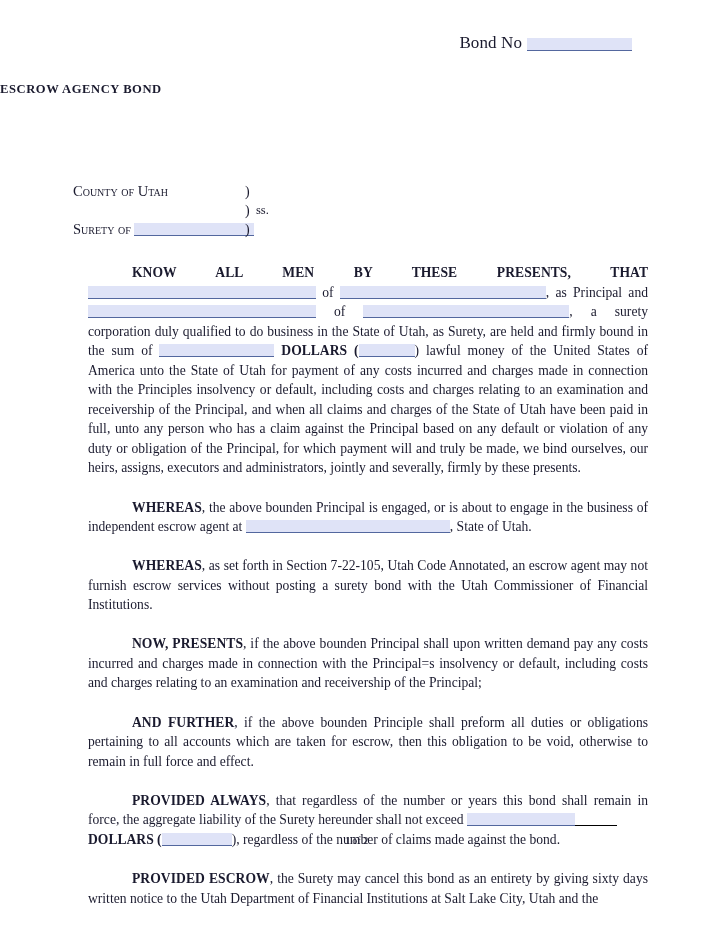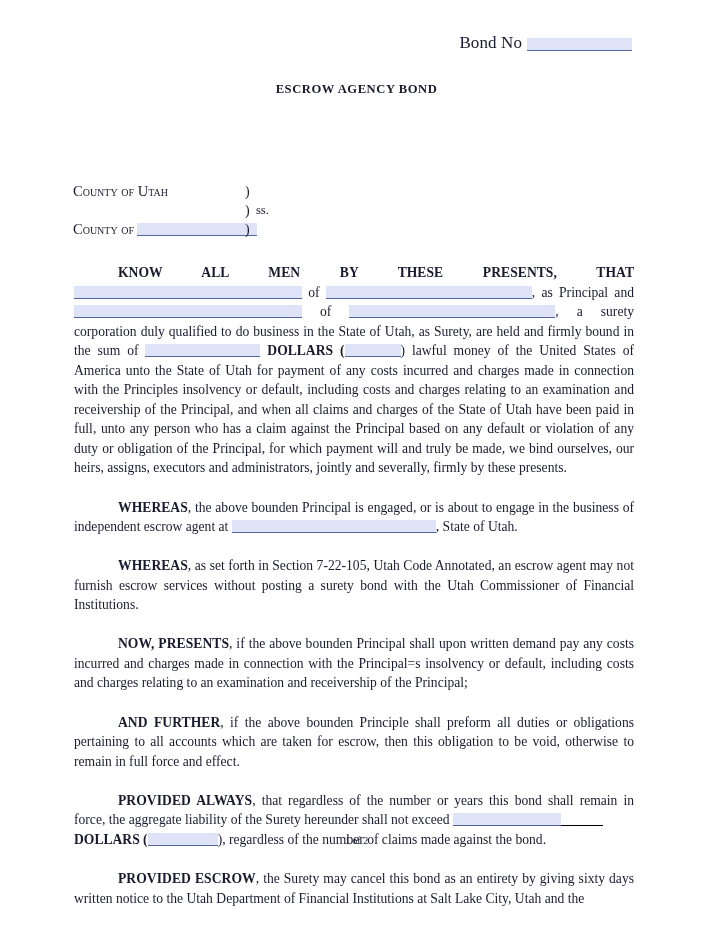--- a/index.html
+++ b/index.html
@@ -53,21 +53,20 @@
   }
   .bondno .lbl { vertical-align: 1px; }
   .bondno .fld { width: 105px; margin-left: 5px; }
 
   
   .doc-title {
     position: absolute;
     left: 0;
     top: 82px;
     width: 713px;
-    text-align: center;
     font-size: 12.6px;
     font-weight: bold;
     letter-spacing: 0.55px;
   }
 
   
   .venue {
     position: absolute;
     left: 73px;
     top: 182px;
@@ -99,21 +98,21 @@
     left: 183px;
     top: 0;
     font-size: 12.5px;
     text-align: center;
   }
   .venue-county .fld { width: 120px; margin-left: 3px; }
 
   
   .body {
     position: absolute;
-    left: 74px;
+    left: 88px;
     top: 263px;
     width: 560px;
     font-size: 13.6px;
     line-height: 19.55px;
     text-align: justify;
   }
   .body p {
     margin: 0 0 0 0;
     text-indent: 0;
   }
@@ -157,21 +156,21 @@
   <div class="venue">
     <div class="venue-row">
       <span class="venue-label sc">County of Utah</span>
       <span class="paren">)</span>
     </div>
     <div class="venue-row">
       <span class="paren">)</span>
       <span class="ss">ss.</span>
     </div>
     <div class="venue-row venue-county">
-      <span class="sc">County of</span><span class="fld"></span>
+      <span class="sc">Surety of</span><span class="fld"></span>
       <span class="paren">)</span>
     </div>
   </div>
 
   <div class="body">
 
     <p><span class="ind"></span><b class="lead">KNOW ALL MEN BY THESE PRESENTS, THAT</b><span> </span><span class="fld f-name1"></span><span> of </span><span class="fld f-name2"></span><span>, as Principal and </span><span class="fld f-surety1"></span><span> of </span><span class="fld f-surety2"></span><span>, a surety corporation duly qualified to do business in the State of Utah, as Surety, are held and firmly bound in the sum of </span><span class="fld f-sum"></span><b> DOLLARS (</b><span class="fld f-paren"></span><span>) lawful money of the United States of America unto the State of Utah for payment of any costs incurred and charges made in connection with the Principles insolvency or default, including costs and charges relating to an examination and receivership of the Principal, and when all claims and charges of the State of Utah have been paid in full, unto any person who has a claim against the Principal based on any default or violation of any duty or obligation of the Principal, for which payment will and truly be made, we bind ourselves, our heirs, assigns, executors and administrators, jointly and severally, firmly by these presents.</span></p>
 
     <div class="gap"></div>
 

